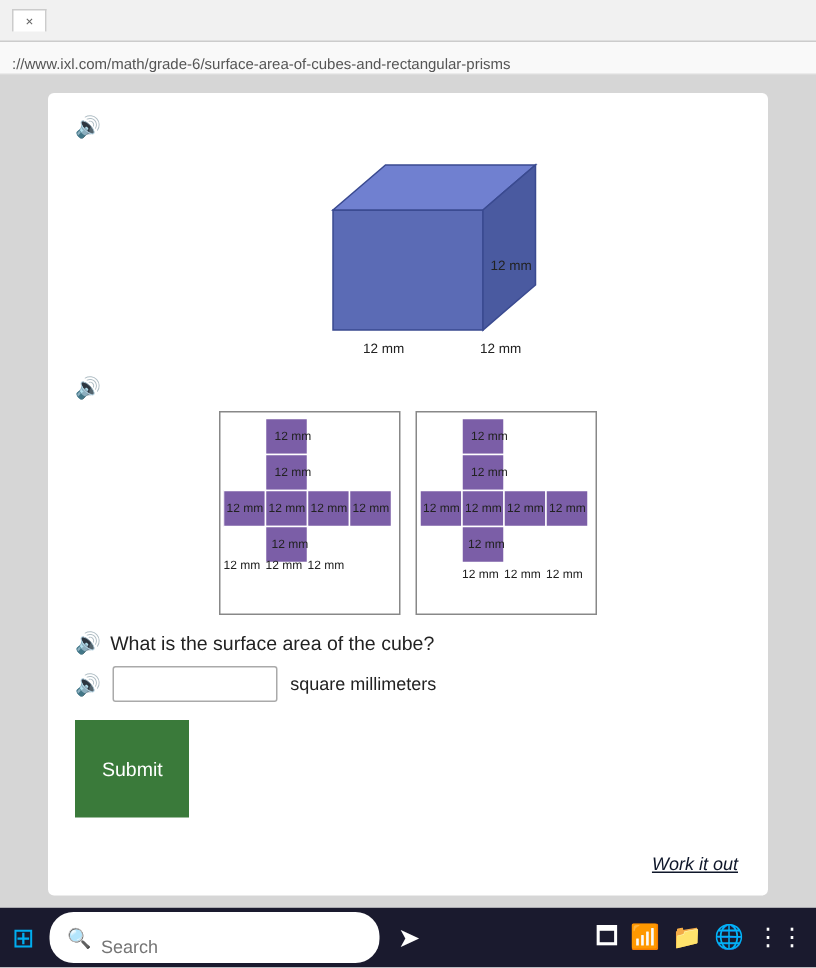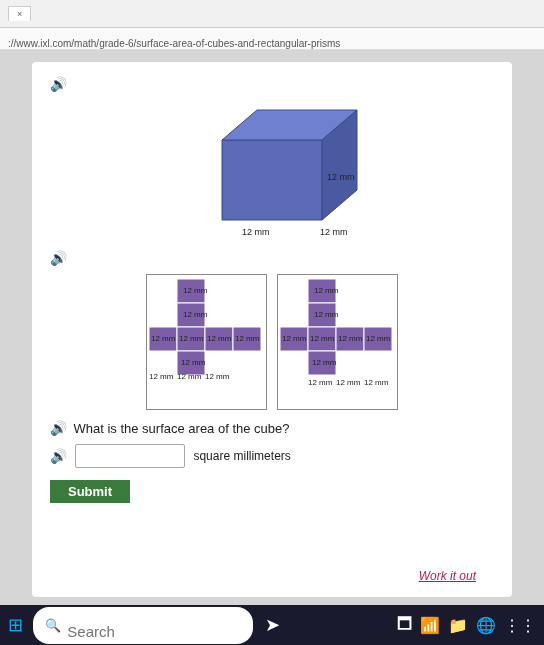--- a/index.html
+++ b/index.html
@@ -144,31 +144,31 @@
       font-size: 12px;
       color: #222;
       text-align: center;
     }
 
     .submit-btn {
       background: #3a7a3a;
       color: white;
       border: none;
       border-radius: 0;
-      padding: 4px 18px;
+      padding: 25px 18px;
       font-size: 13px;
       cursor: pointer;
-      font-weight: bold;
+      font-weight: normal;
     }
 
     .work-it-out {
       position: absolute;
       bottom: 14px;
-      right: 36px;
-      color: #be185d;
+      right: 20px;
+      color: #0f172a;
       font-size: 12px;
       font-style: italic;
       cursor: pointer;
       text-decoration: underline;
     }
 
     
     .taskbar {
       background: #1a1a2e;
       height: 40px;
@@ -185,21 +185,21 @@
       align-items: center;
       padding: 4px 12px;
       gap: 6px;
       flex: 1;
       max-width: 220px;
     }
 
     .taskbar-search input {
       border: none;
       outline: none;
-      font-size: 15px;
+      font-size: 12px;
       background: transparent;
       width: 100%;
       margin-top: 12px;
     }
 
     .taskbar-icons {
       display: flex;
       align-items: center;
       gap: 8px;
       margin-left: auto;

